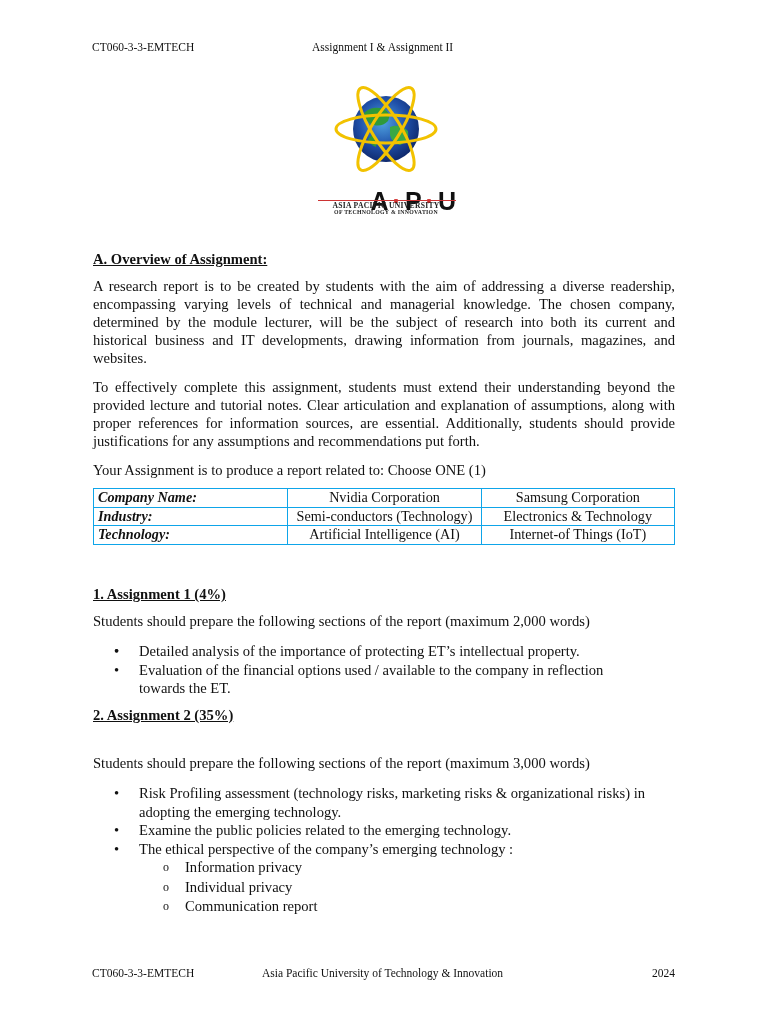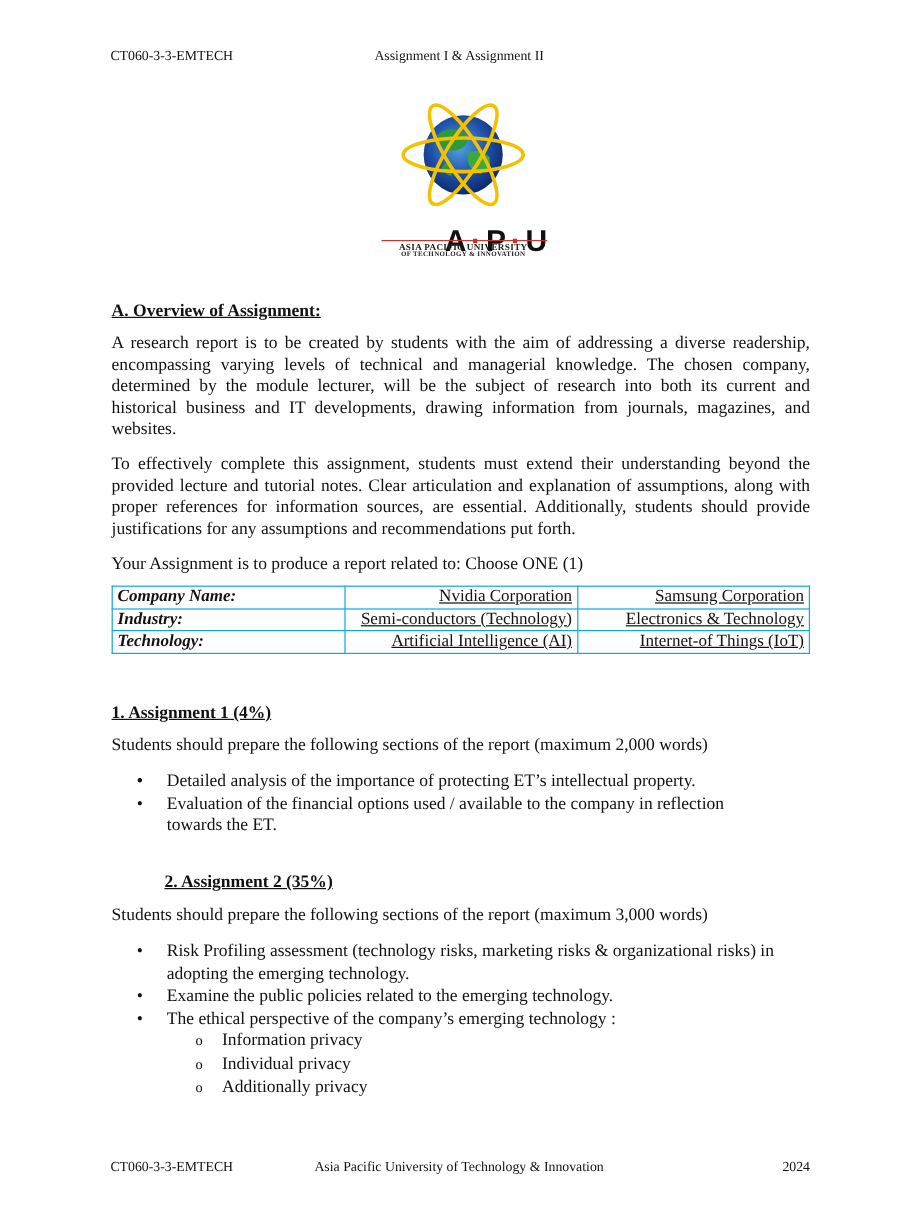--- a/index.html
+++ b/index.html
@@ -29,21 +29,21 @@
   }
   .logo-sub1 { top: 118px; font-size: 7.6px; letter-spacing: 0.3px; }
   .logo-sub2 { top: 126px; font-size: 5.8px; letter-spacing: 0.3px; }
 
   .content { position: absolute; left: 93px; width: 582px; }
   .h { font-weight: bold; text-decoration: underline; font-size: 14.6px; }
   .p { text-align: justify; line-height: 18px; }
   .t { position: absolute; left: 93px; top: 488px; width: 582px; border-collapse: collapse; font-size: 14.2px; }
   .t td { border: 1px solid #0ea5e9; padding: 0 4px; line-height: 17.5px; vertical-align: top; }
   .t td.lbl { font-weight: bold; font-style: italic; width: 185px; }
-  .t td.c { text-align: right; width: 184px; text-decoration: underline; }
+  .t td.c { text-align: center; width: 184px; }
   ul.b { margin: 0; padding: 0; list-style: none; }
   ul.b li { position: relative; padding-left: 46px; line-height: 18.5px; }
   ul.b li .bul { position: absolute; left: 21px; top: 0; }
   ul.s { margin: 0; padding: 0; list-style: none; }
   ul.s li { position: relative; padding-left: 92px; line-height: 19.5px; }
   ul.s li .bul { position: absolute; left: 70px; top: 0; font-size: 12px; }
 </style>
 </head>
 <body>
 
@@ -103,30 +103,30 @@
 <div class="content h" style="top:586px;">1. Assignment 1 (4%)</div>
 <div class="content p" style="top:612px;">Students should prepare the following sections of the report (maximum 2,000 words)</div>
 <div class="content" style="top:642px; width:560px;">
   <ul class="b">
     <li><span class="bul">•</span></li>
     <li><span class="bul">•</span><span>Detailed analysis of the importance of protecting ET’s intellectual property.</span></li>
     <li><span class="bul">•</span><span>Evaluation of the financial options used / available to the company in reflection towards the ET.</span></li>
   </ul>
 </div>
 
-<div class="content h" style="top:727px;margin-left:44px;">2. Assignment 2 (35%)</div>
+<div class="content h" style="top:707px;">2. Assignment 2 (35%)</div>
 <div class="content p" style="top:754px;">Students should prepare the following sections of the report (maximum 3,000 words)</div>
 <div class="content" style="top:784px; width:585px;">
   <ul class="b">
     <li><span class="bul">•</span><span>Risk Profiling assessment (technology risks, marketing risks &amp; organizational risks) in adopting the emerging technology.</span></li>
     <li><span class="bul">•</span><span>Examine the public policies related to the emerging technology.</span></li>
     <li><span class="bul">•</span><span>The ethical perspective of the company’s emerging technology :</span></li>
   </ul>
   <ul class="s">
     <li><span class="bul">o</span><span>Information privacy</span></li>
     <li><span class="bul">o</span><span>Individual privacy</span></li>
-    <li><span class="bul">o</span><span>Additionally privacy</span></li>
+    <li><span class="bul">o</span><span>Communication report</span></li>
   </ul>
 </div>
 
 <div class="ftr ftr-left">CT060-3-3-EMTECH</div>
 <div class="ftr ftr-center">Asia Pacific University of Technology &amp; Innovation</div>
 <div class="ftr ftr-right">2024</div>
 
 </body></html>

